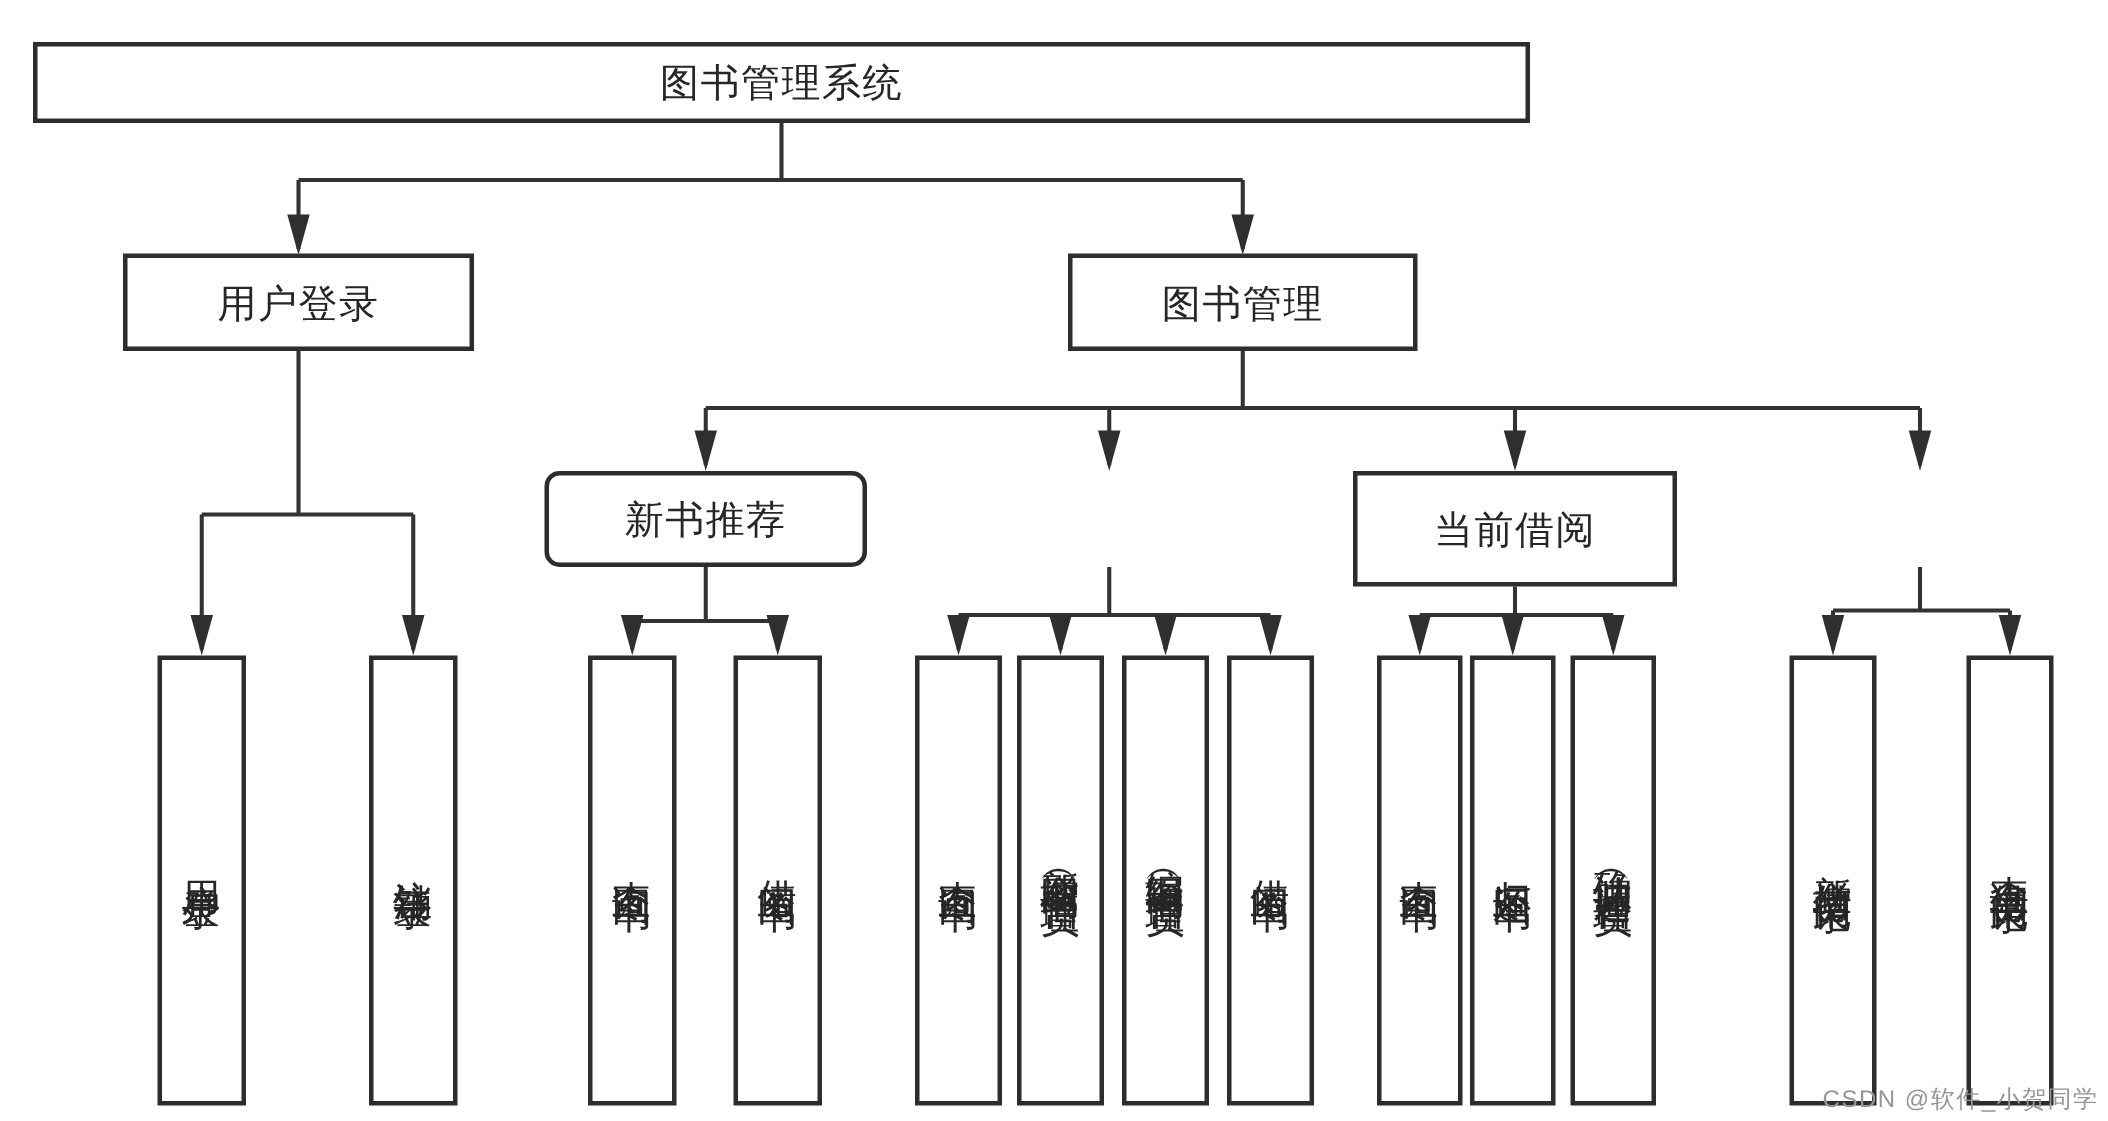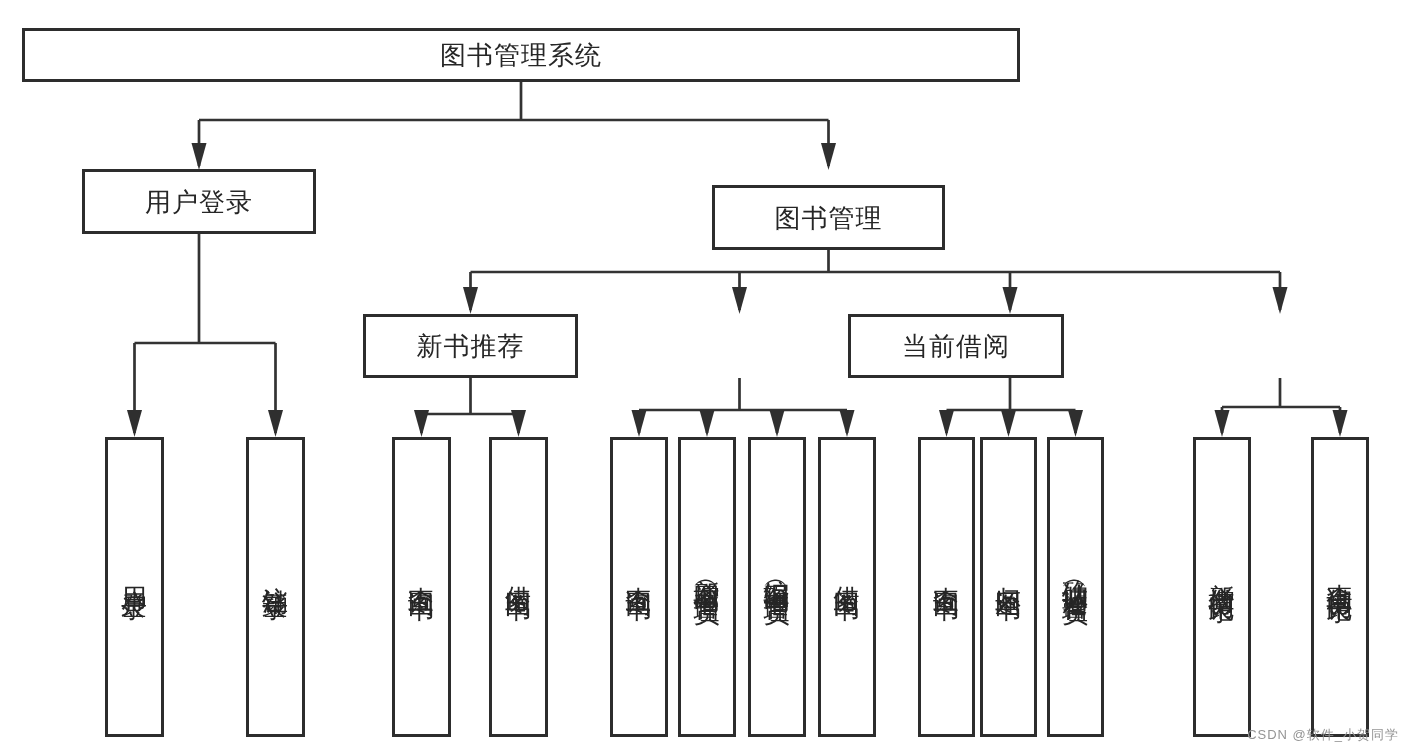--- a/index.html
+++ b/index.html
@@ -45,21 +45,21 @@
     text-orientation: mixed;
     letter-spacing: 3px;
     font-size: 26px;
     white-space: nowrap;
   }
   .watermark {
     position: absolute;
     right: 6px;
     bottom: 3px;
     color: #959595;
-    font-size: 13px;
+    font-size: 16px;
     letter-spacing: 1px;
   }
 </style>
 </head>
 <body>
 
 <div class="canvas">
 
   <svg class="connectors" viewBox="0 0 1405 747" xmlns="http://www.w3.org/2000/svg">
     <g stroke="#333333" stroke-width="2.7" fill="none">
@@ -94,28 +94,28 @@
     </g>
   </svg>
 
   <div class="node" style="left:22px; top:28px; width:998px; height:54px;">
     <span>图书管理系统</span>
   </div>
 
   <div class="node" style="left:82px; top:169px; width:234px; height:65px;">
     <span>用户登录</span>
   </div>
-  <div class="node" style="left:712px; top:185px; width:233px; height:65px;">
+  <div class="node" style="left:712px; top:169px; width:233px; height:65px;">
     <span>图书管理</span>
   </div>
 
-  <div class="node" style="left:363px; top:314px; width:215px; height:64px;">
+  <div class="node" style="left:363px; top:314px; width:215px; height:64px;border-radius:10px;">
     <span>新书推荐</span>
   </div>
-  <div class="node" style="left:848px; top:314px; width:216px; height:64px;">
+  <div class="node" style="left:902px; top:314px; width:216px; height:77px;">
     <span>当前借阅</span>
   </div>
 
   <div class="node leaf" style="left:105px; top:437px; width:59px; height:300px;">
     <span class="vtext">用户登录</span>
   </div>
   <div class="node leaf" style="left:246px; top:437px; width:59px; height:300px;">
     <span class="vtext">注销登录</span>
   </div>
 

